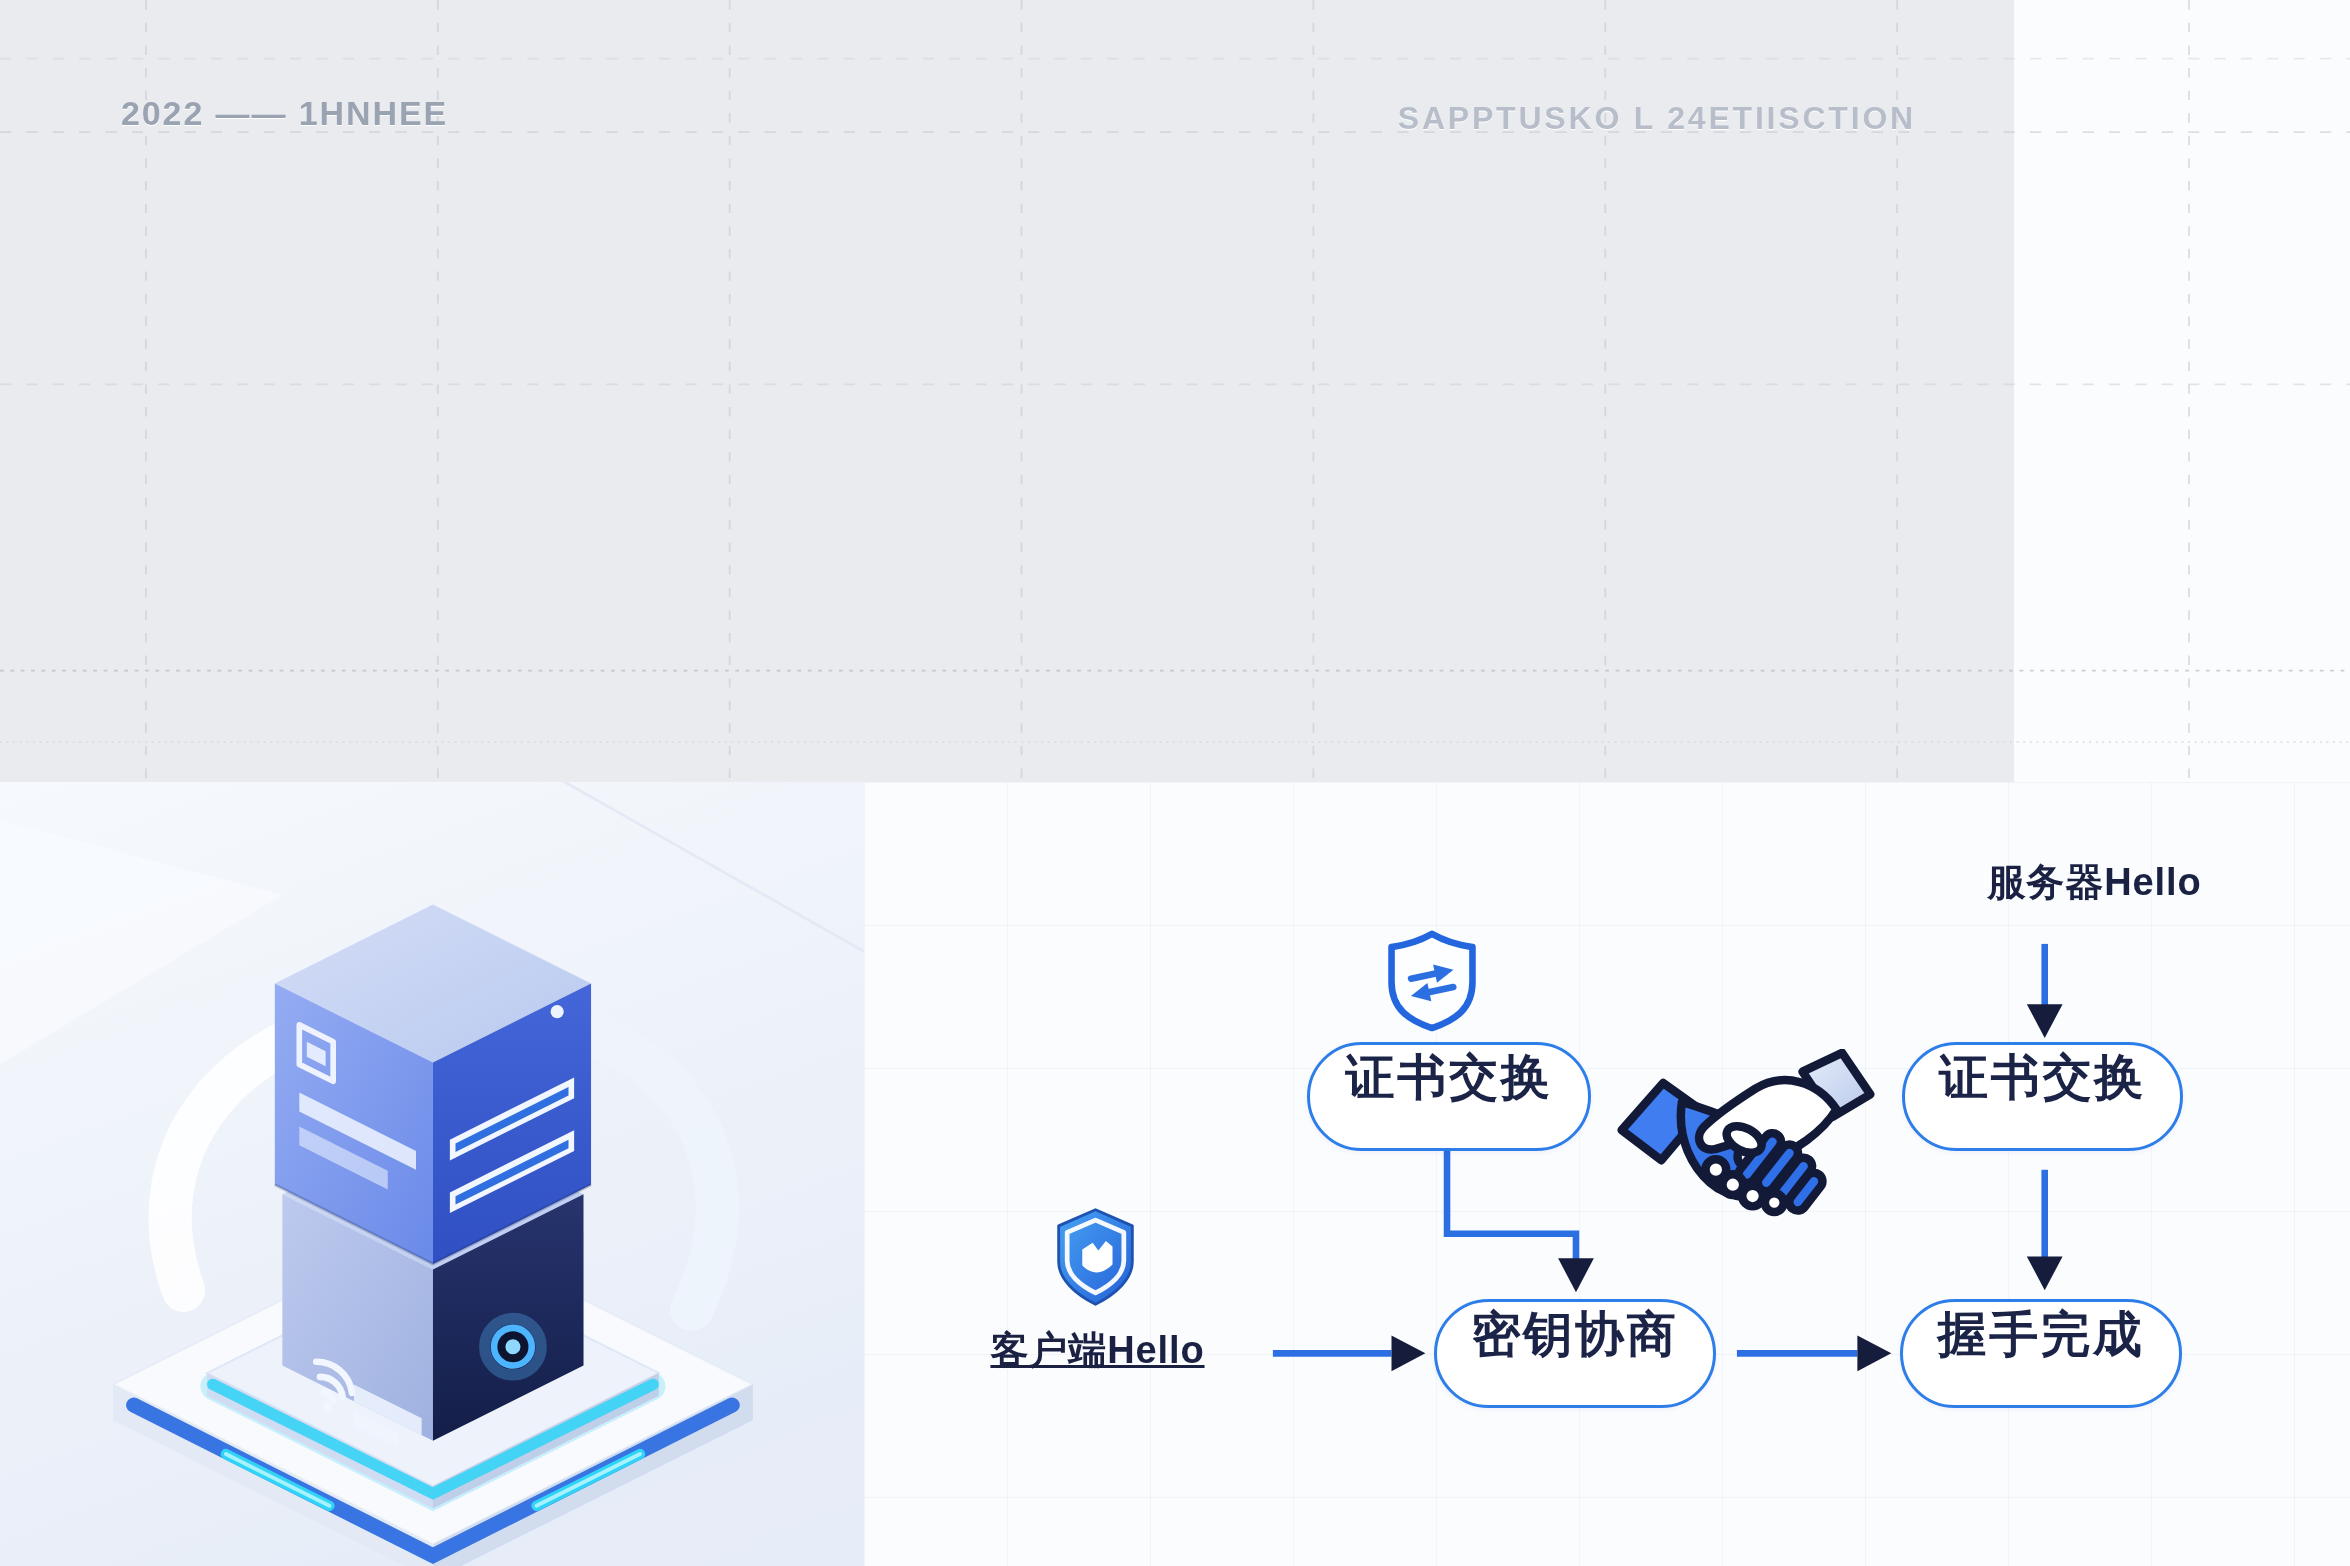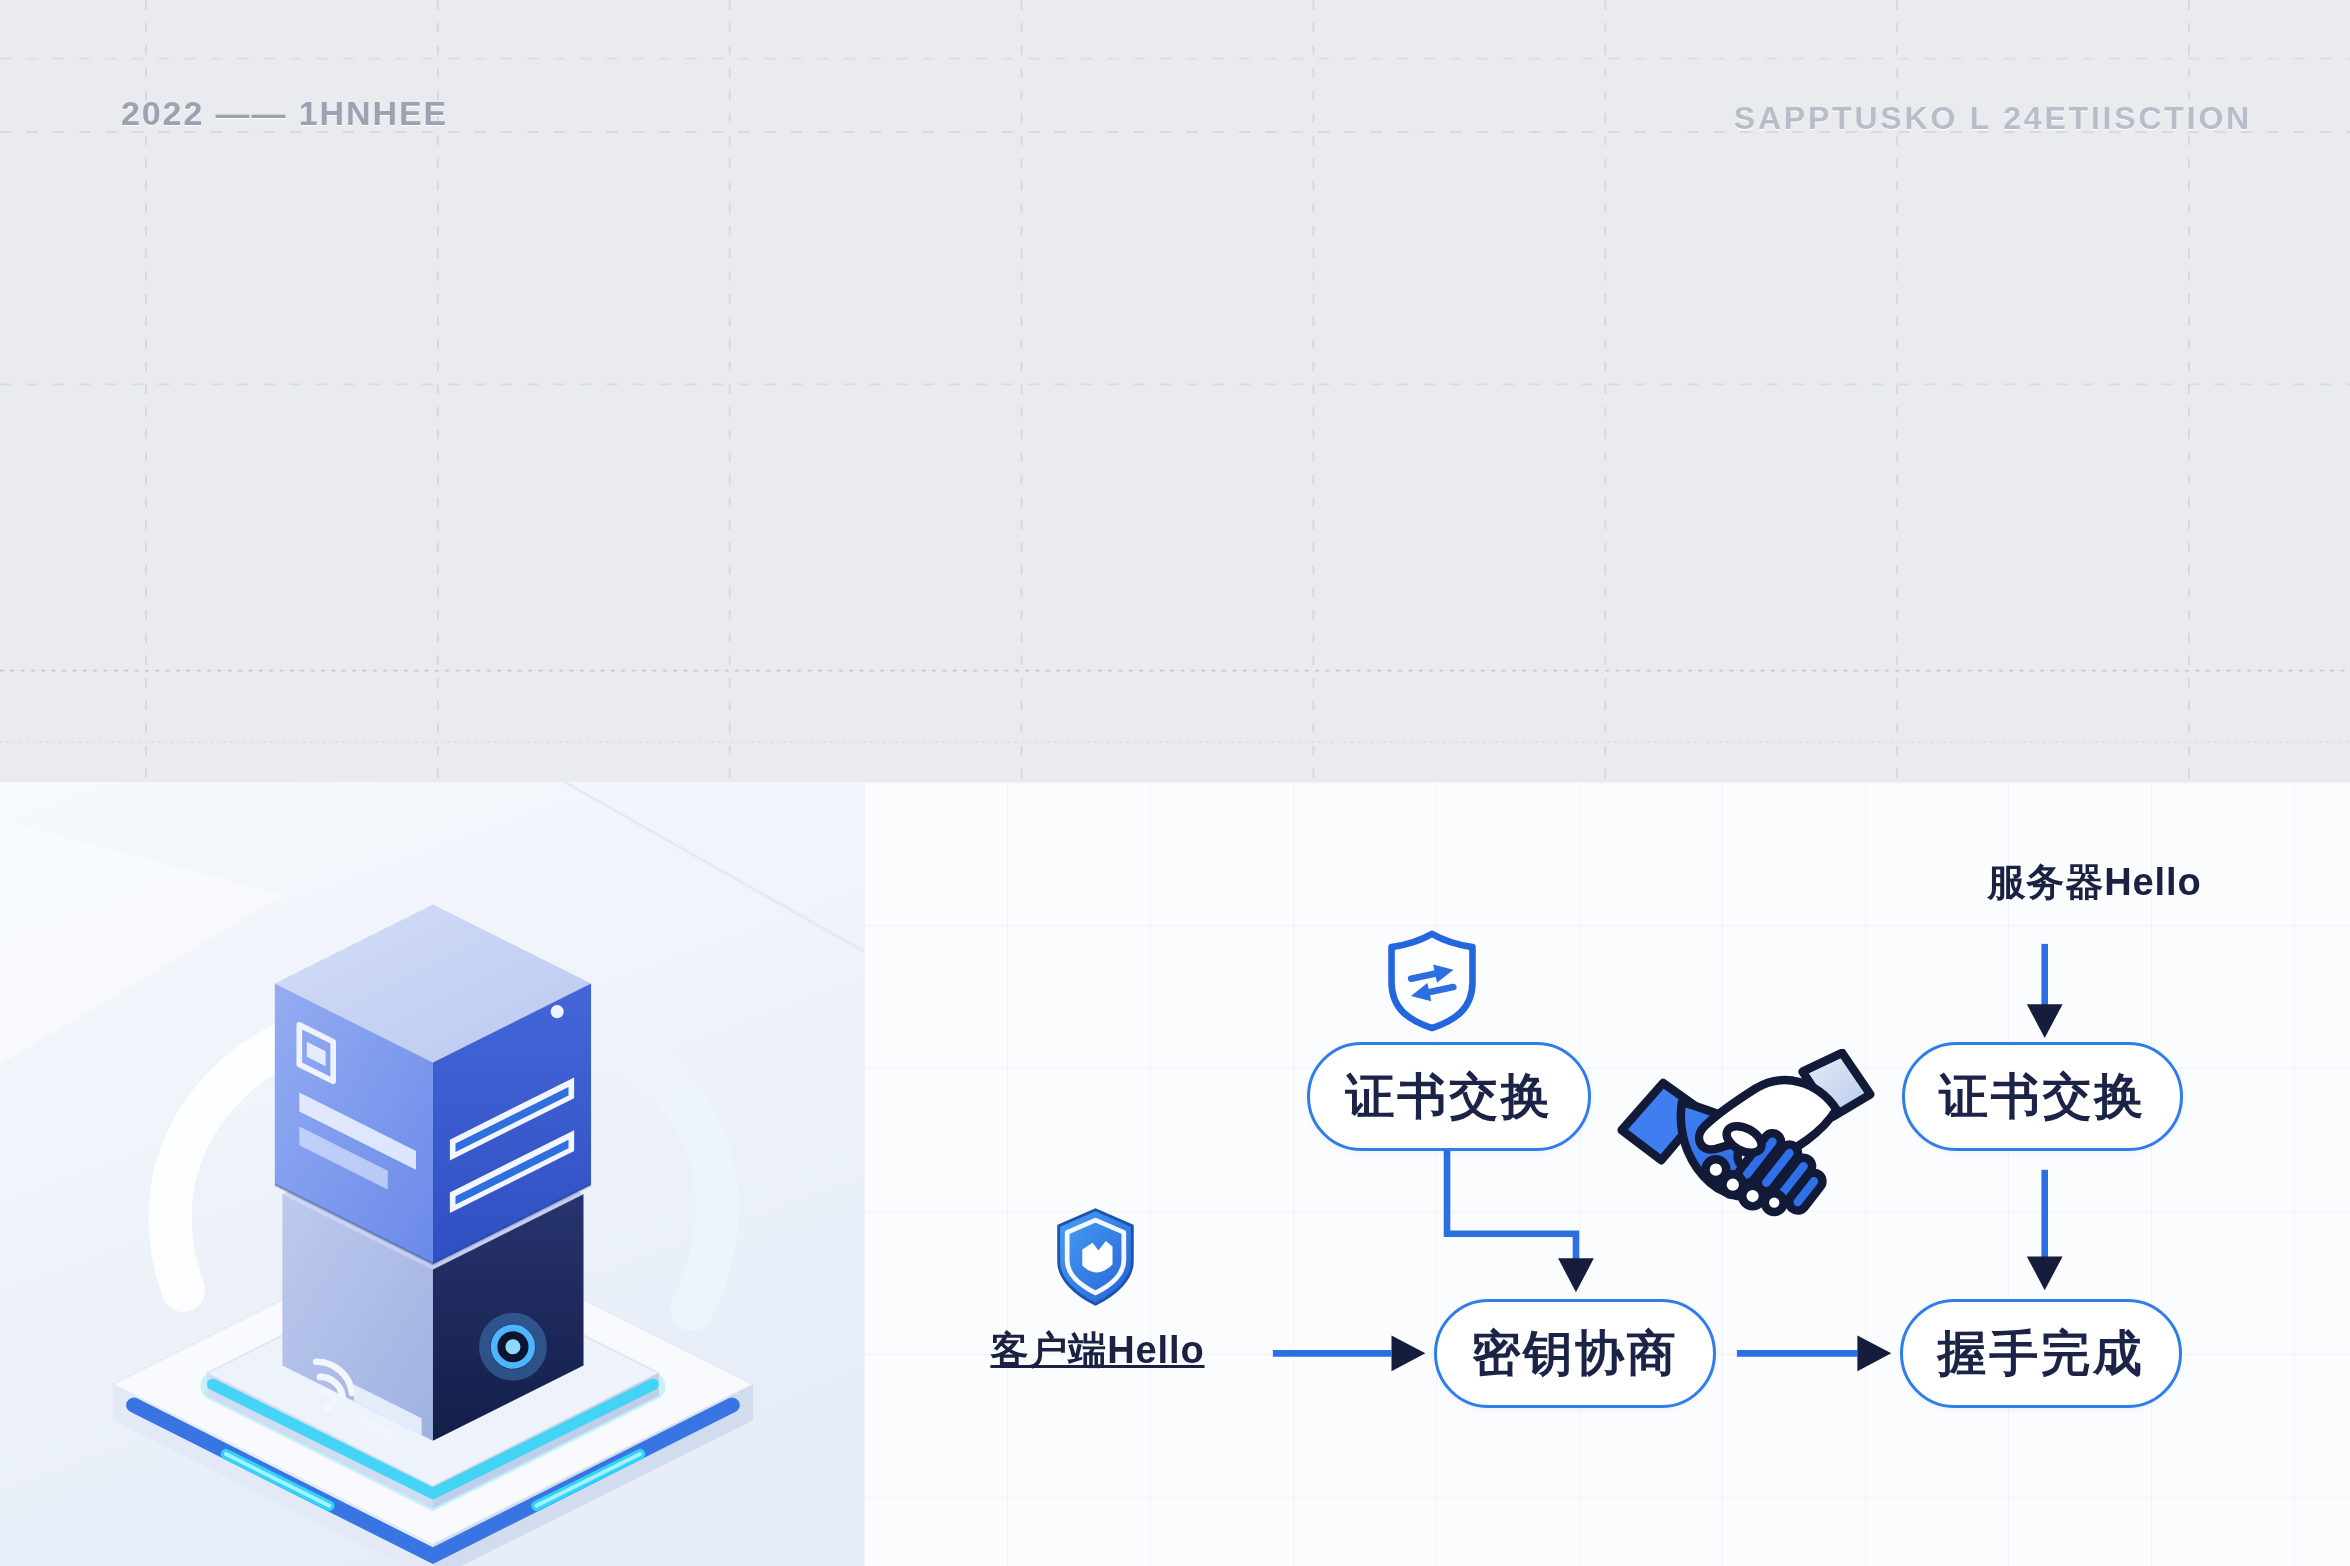--- a/index.html
+++ b/index.html
@@ -2,21 +2,21 @@
 <html style="font-size:15px"><head>
 <meta charset="utf-8">
 <style>
   html,body{margin:0;padding:0;}
   .stage{
     position:relative;width:2350px;height:1567px;overflow:hidden;
     background:#fbfcfe;
     font-family:"Liberation Sans","DejaVu Sans",sans-serif;
   }
   
-  .top-band{position:absolute;left:0;top:0;width:2350px;height:782px;background:#e9ebef;}
+  .top-band{position:absolute;left:0;top:0;width:2014px;height:782px;background:#e9ebef;}
   .grid-overlay{position:absolute;left:0;top:0;}
   .kicker{position:absolute;font-weight:700;white-space:nowrap;}
   .kicker-left{left:121px;top:94px;font-size:34px;color:#9aa3b2;letter-spacing:1.9px;text-shadow:0 0.9px 0 #fff;}
   .kicker-right{right:98px;top:100px;font-size:32px;color:#b7bdc9;letter-spacing:2.8px;text-shadow:0 0.9px 0 #fff;}
   .main-title{
     position:absolute;left:0;top:177px;width:2350px;text-align:center;
     font-size:311px;line-height:1;font-weight:900;color:#141a3a;letter-spacing:-5.6px;
     text-shadow:13px 11.3px 0 #45e0fb, 24.5px 21px 0 #2b82ec, 38px 34px 40px rgba(22,29,62,0.22);
   }
   
@@ -28,21 +28,21 @@
       repeating-linear-gradient(to bottom, rgba(213,222,238,.28) 0 0.9px, transparent 0.9px 143px);
   }
   .left-panel{
     position:absolute;left:0;top:0;width:864px;height:785px;
     background:linear-gradient(160deg,#f6f9fd 0%,#ecf1f9 55%,#e4ebf7 100%);
   }
   .flow-connectors{position:absolute;left:0;top:0;}
   .pill{
     position:absolute;box-sizing:border-box;background:#ffffff;
     border:3.8px solid #2e7ee9;border-radius:56px;
-    display:flex;align-items:center;justify-content:center;
+    display:flex;justify-content:center;
     font-size:49px;font-weight:800;color:#1b2347;letter-spacing:2.8px;white-space:nowrap;
     box-shadow:0 1.9px 5.6px rgba(40,70,150,.06);
   }
   .flow-label{
     position:absolute;font-size:38px;font-weight:800;color:#1a2142;
     text-align:center;letter-spacing:0.9px;white-space:nowrap;
   }
   .icon-abs{position:absolute;}
 </style>
 </head>

